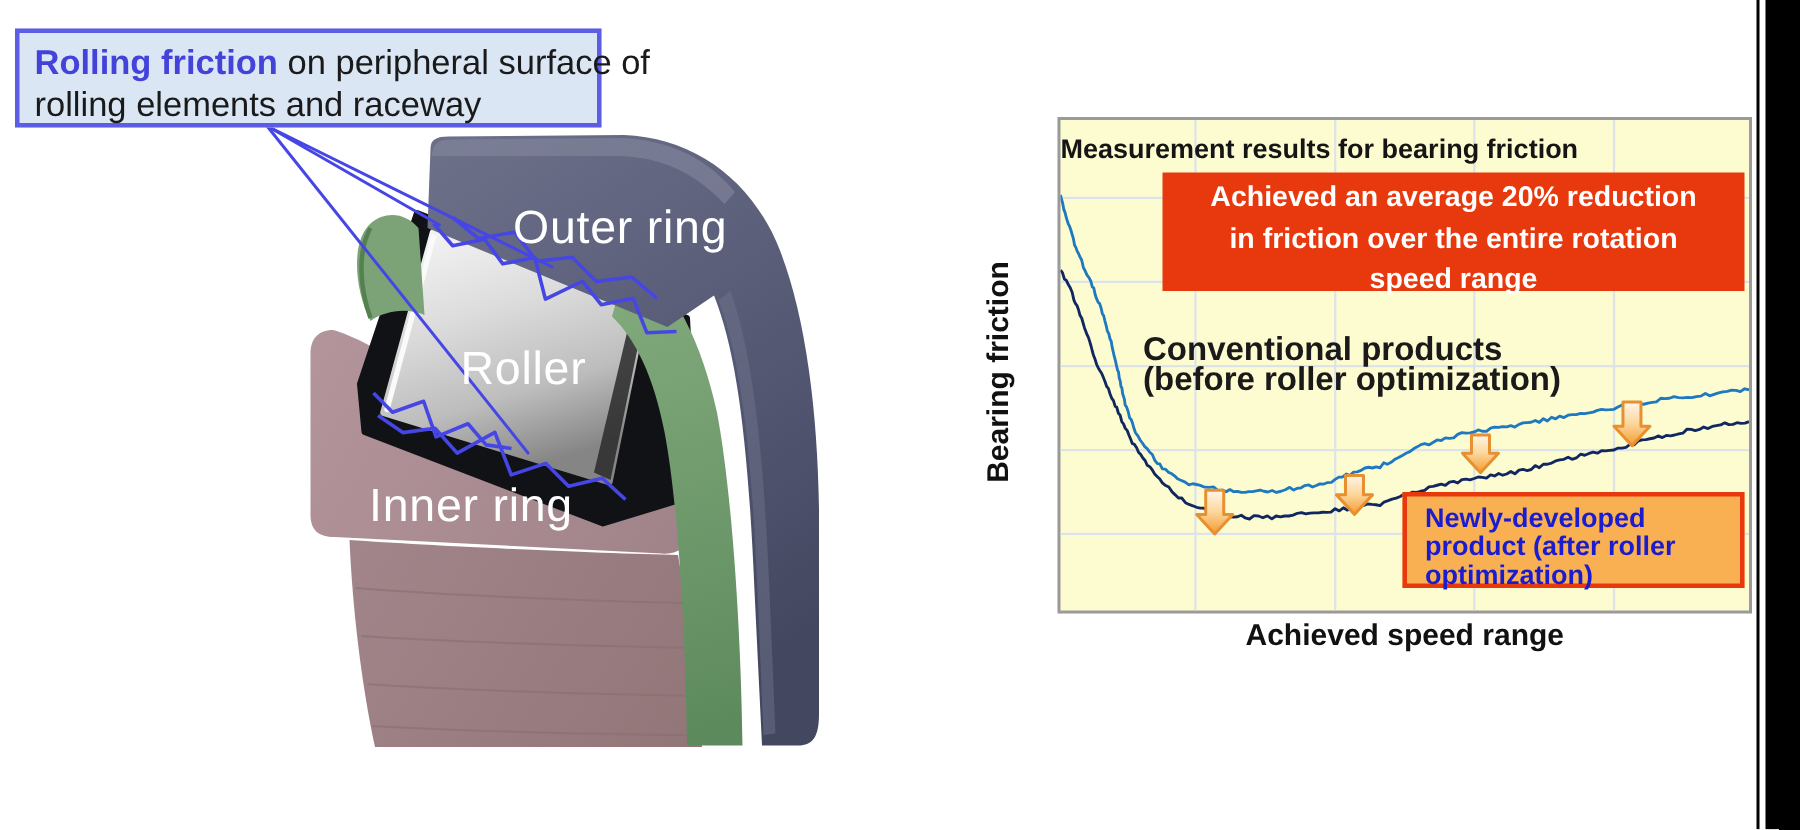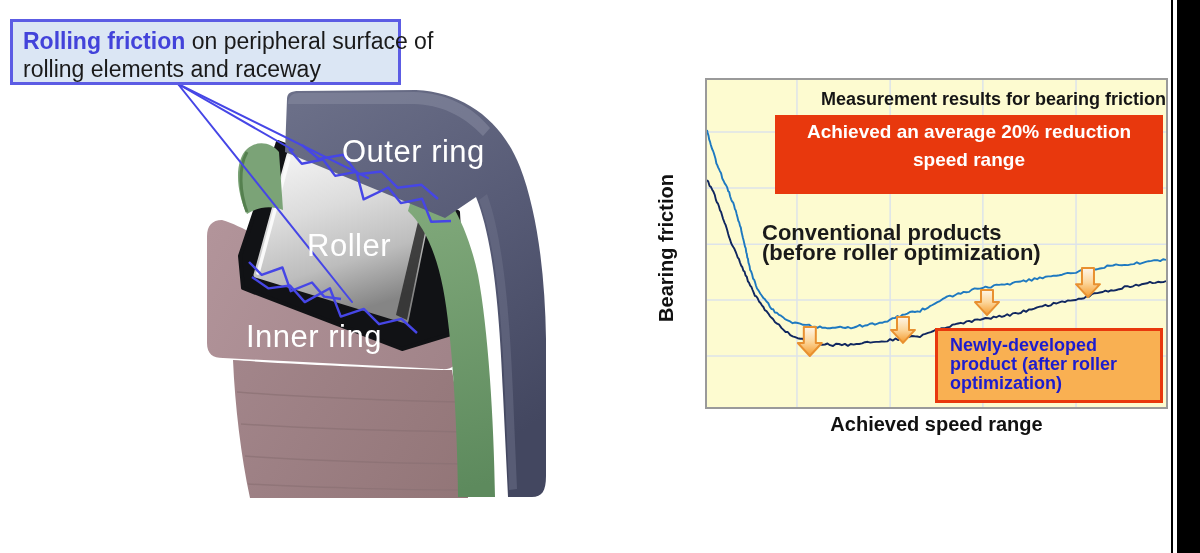--- a/index.html
+++ b/index.html
@@ -13,26 +13,26 @@
   .callout .hl{font-weight:bold;color:#4343da;}
   
   #bearing{left:0;top:0;}
   .part-label{fill:#ffffff;font-size:31px;font-weight:500;letter-spacing:.5px;}
   
   .ylab{left:503px;top:235px;width:330px;height:26px;text-align:center;
         font-size:20px;font-weight:bold;color:#111;transform:rotate(-90deg);}
   .plot{left:705px;top:78px;width:463px;height:331px;box-sizing:border-box;
         border:2px solid #9a9a9a;}
   .plot svg{position:absolute;left:0;top:0;}
-  .chart-title{left:0;top:9px;width:100%;text-align:right;
+  .chart-title{left:0;top:9px;width:100%;text-align:left;
                font-size:18px;font-weight:bold;color:#151515;}
   .redbox{left:68px;top:35px;width:388px;height:79px;box-sizing:border-box;
           text-align:center;font-size:19px;font-weight:bold;line-height:27.5px;padding-top:3px;}
   .convlab{left:55px;top:143px;font-size:22px;font-weight:bold;line-height:20px;}
-  .orangebox{left:228px;top:248px;width:228px;height:75px;box-sizing:border-box;
+  .orangebox{left:228px;top:248px;width:228px;height:64px;box-sizing:border-box;
              font-size:18px;font-weight:bold;line-height:19px;padding:5px 0 0 12px;}
   .xlab{left:705px;top:413px;width:463px;text-align:center;
         font-size:20px;font-weight:bold;color:#111;}
   .edge-line{left:1171px;top:0;width:2px;height:553px;background:#000;}
   .edge-bar{left:1177px;top:0;width:23px;height:553px;background:#000;}
 </style>
 </head>
 <body>
 
 <div class="canvas">
@@ -150,20 +150,21 @@
         <path d="M 96.81599999999999,246.885 L 108.81599999999999,246.885 L 108.81599999999999,262.988 L 114.81599999999999,262.988 L 102.81599999999999,275.988 L 90.81599999999999,262.988 L 96.81599999999999,262.988 Z" fill="url(#ag0)" stroke="#e89030" stroke-width="2" stroke-linejoin="round"></path>
         <path d="M 189.99300000000002,237.075 L 201.99300000000002,237.075 L 201.99300000000002,249.90800000000002 L 207.99300000000002,249.90800000000002 L 195.99300000000002,262.908 L 183.99300000000002,249.90800000000002 L 189.99300000000002,249.90800000000002 Z" fill="url(#ag1)" stroke="#e89030" stroke-width="2" stroke-linejoin="round"></path>
         <path d="M 273.99,209.93400000000003 L 285.99,209.93400000000003 L 285.99,222.113 L 291.99,222.113 L 279.99,235.113 L 267.99,222.113 L 273.99,222.113 Z" fill="url(#ag2)" stroke="#e89030" stroke-width="2" stroke-linejoin="round"></path>
         <path d="M 374.97,188.025 L 386.97,188.025 L 386.97,204.128 L 392.97,204.128 L 380.97,217.128 L 368.97,204.128 L 374.97,204.128 Z" fill="url(#ag3)" stroke="#e89030" stroke-width="2" stroke-linejoin="round"></path>
       </svg>
 
     <div class="abs chart-title">Measurement results for bearing friction</div>
 
     <div class="abs redbox" id="red-box" style="background: rgb(232, 56, 13); color: rgb(255, 255, 255);">
       <div>Achieved an average 20% reduction</div>
+      <div>in friction over the entire rotation</div>
       <div>speed range</div>
     </div>
 
     <div class="abs convlab" id="conv-label" style="color: rgb(26, 26, 26);">
       <div>Conventional products</div>
       <div>(before roller optimization)</div>
     </div>
 
     <div class="abs orangebox" id="orange-box" style="background: rgb(249, 176, 82); border: 3px solid rgb(232, 56, 13); color: rgb(28, 28, 207);">
       <div>Newly-developed</div>

